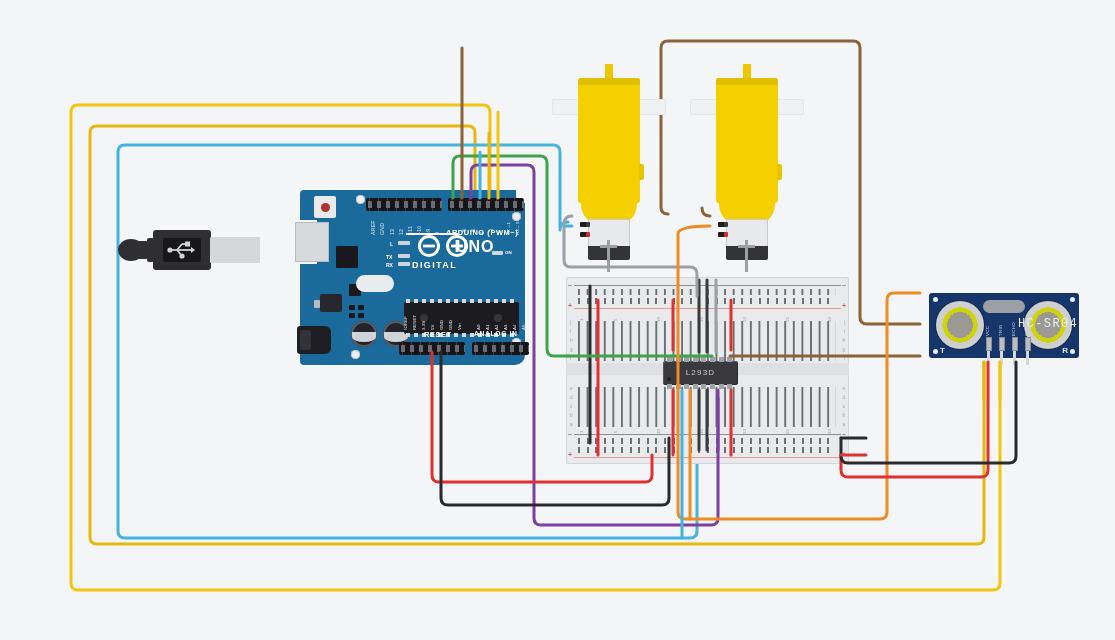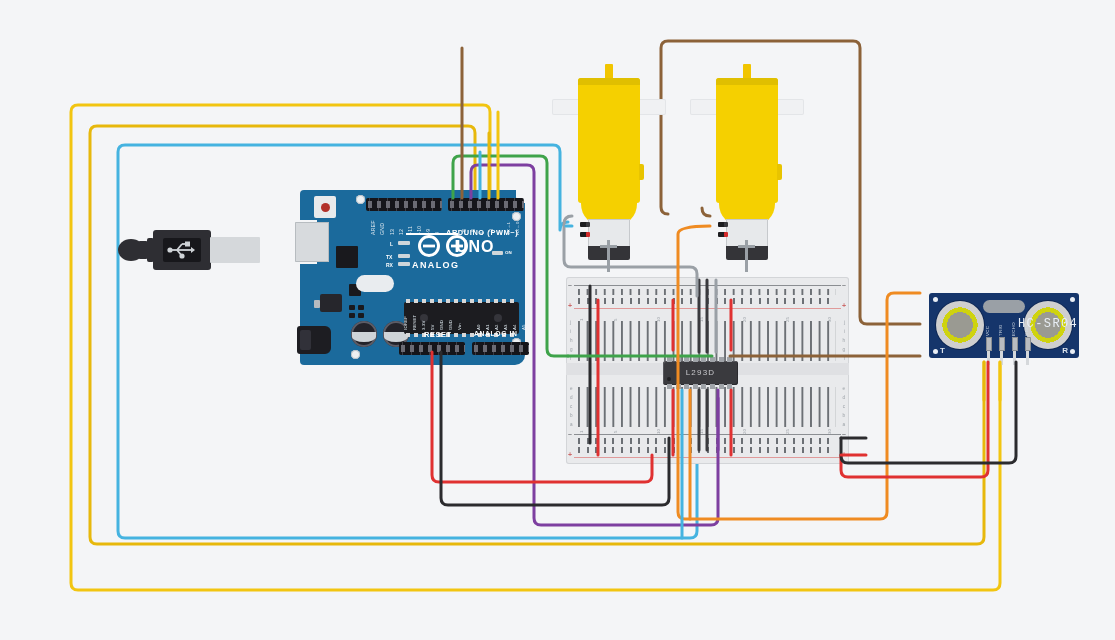--- a/index.html
+++ b/index.html
@@ -175,21 +175,21 @@
     <div class="txrx" style="left:205px;top:60px;font-size:4.4px;">ON</div>
 
     <svg class="logo-ic" style="left:112px;top:45px;" viewBox="0 0 70 22">
       <circle cx="17" cy="11" r="9.5" fill="none" stroke="#fff" stroke-width="3"></circle>
       <circle cx="45" cy="11" r="9.5" fill="none" stroke="#fff" stroke-width="3"></circle>
       <rect x="11" y="9.6" width="12" height="2.8" fill="#fff"></rect>
       <rect x="39" y="9.6" width="12" height="2.8" fill="#fff"></rect>
       <rect x="43.6" y="5" width="2.8" height="12" fill="#fff"></rect>
     </svg>
     <div class="unotext" style="left:156px;top:48px;">UNO</div>
-    <div class="ardtext" style="left:112px;top:70px;">ANALOG</div>
+    <div class="ardtext" style="left:112px;top:70px;">DIGITAL</div>
 
     <div class="chip-sm" style="left:36px;top:56px;width:22px;height:22px;"></div>
     <div class="chip-sm" style="left:49px;top:94px;width:12px;height:12px;"></div>
     <div class="chip-sm" style="left:49px;top:115px;width:6px;height:5px;"></div>
     <div class="chip-sm" style="left:58px;top:115px;width:6px;height:5px;"></div>
     <div class="chip-sm" style="left:49px;top:123px;width:6px;height:5px;"></div>
     <div class="chip-sm" style="left:58px;top:123px;width:6px;height:5px;"></div>
     <div class="chip-sm" style="left:20px;top:104px;width:22px;height:18px;border-radius:2px;background:#26262c;"></div>
     <div class="chip-sm" style="left:14px;top:110px;width:6px;height:8px;background:#b6bbc0;"></div>
 

